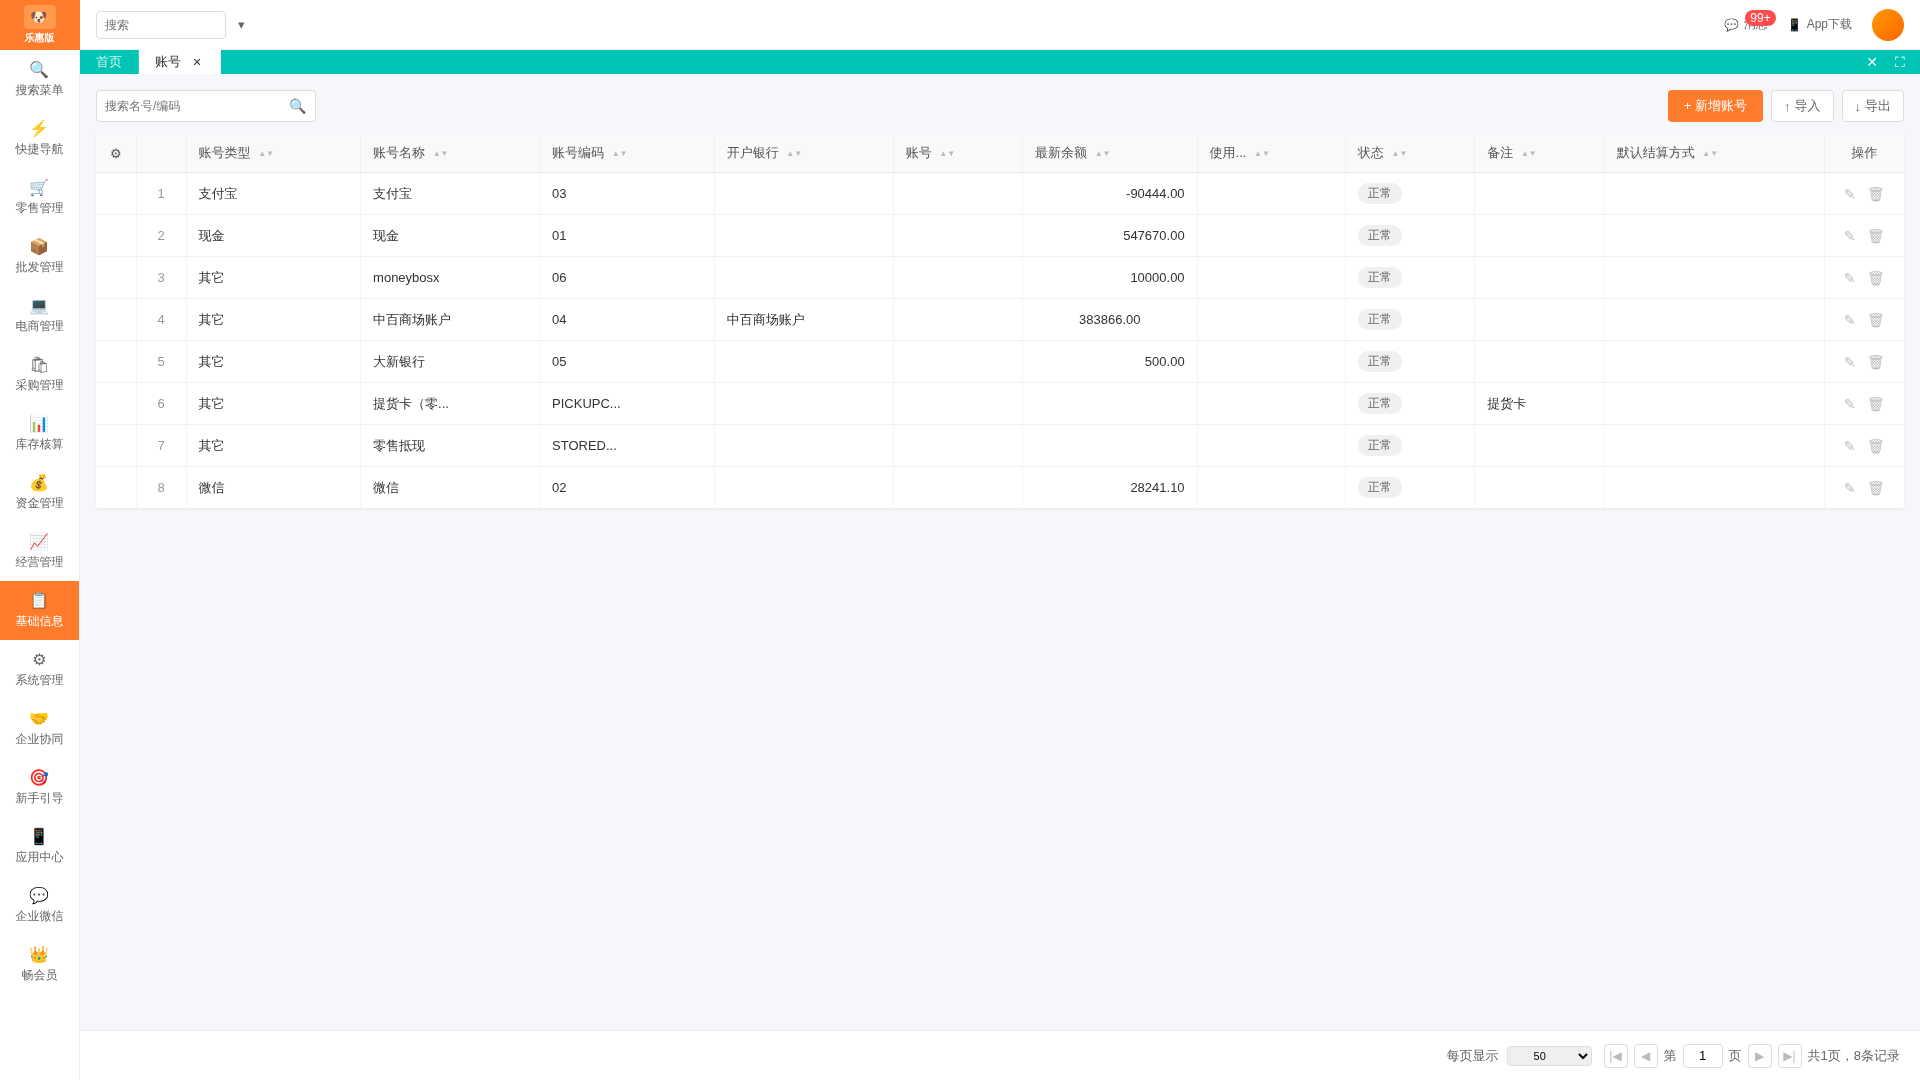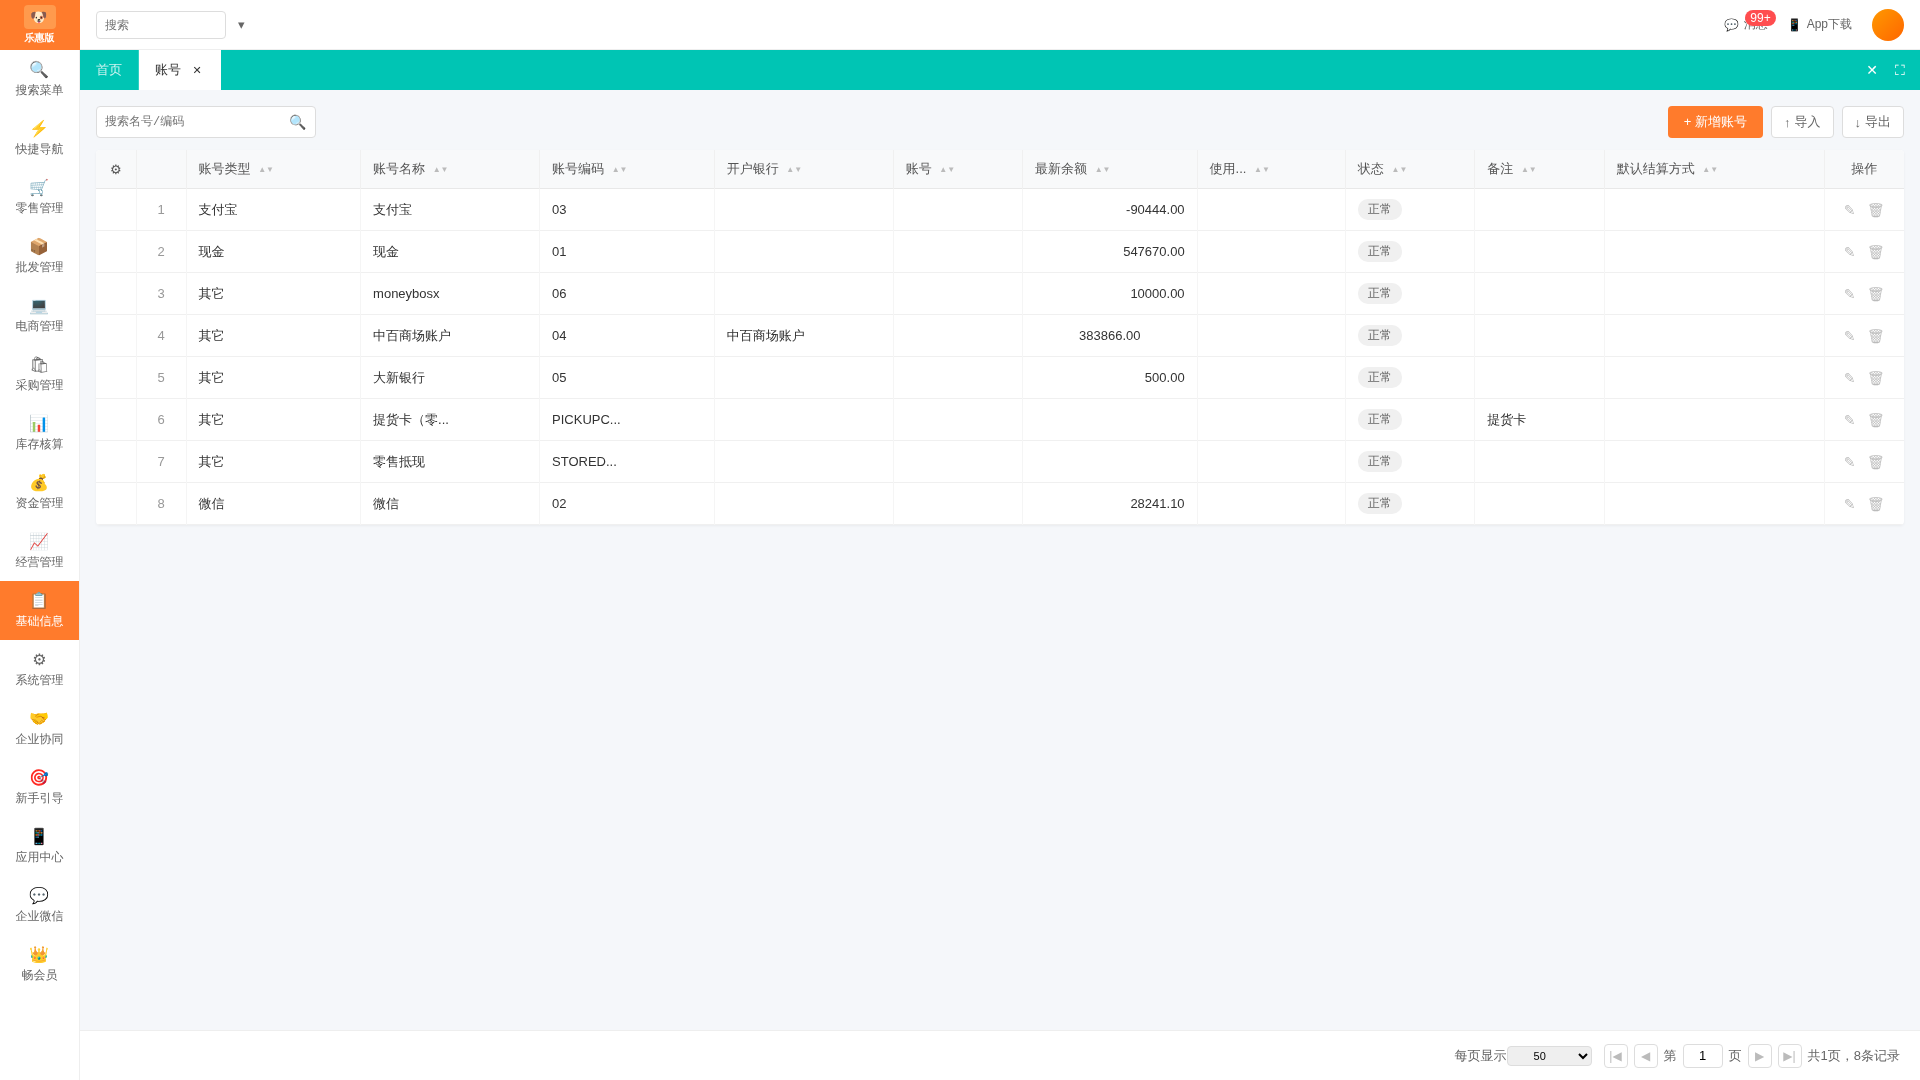--- a/index.html
+++ b/index.html
@@ -129,21 +129,21 @@
     .header-avatar {
       width: 32px;
       height: 32px;
       border-radius: 50%;
       background: #ddd;
       overflow: hidden;
     }
 
     
     .tab-bar {
-      height: 40px;
+      height: 24px;
       background: #00c5b4;
       display: flex;
       align-items: center;
       padding: 0 0;
     }
     .tab-item {
       height: 40px;
       display: flex;
       align-items: center;
       padding: 0 16px;
@@ -210,21 +210,20 @@
       padding: 0 8px;
       height: 32px;
       width: 220px;
     }
     .search-box input {
       border: none;
       outline: none;
       font-size: 12px;
       color: #999;
       flex: 1;
-      font-family: Liberation Mono, monospace;
     }
     .search-icon { color: #bbb; font-size: 14px; cursor: pointer; }
     .toolbar-buttons {
       display: flex;
       gap: 8px;
     }
     .btn-primary {
       background: #ff7b2c;
       color: #fff;
       border: none;
@@ -314,21 +313,21 @@
       justify-content: flex-end;
       padding: 0 20px;
       border-top: 1px solid #eee;
       gap: 12px;
       font-size: 13px;
       color: #666;
     }
     .footer-page-size {
       display: flex;
       align-items: center;
-      gap: 0;
+      gap: 8px;
     }
     .page-size-select {
       border: 1px solid #ddd;
       border-radius: 4px;
       padding: 2px 22px;
       font-size: 11px;
       cursor: pointer;
     }
     .footer-pagination {
       display: flex;

